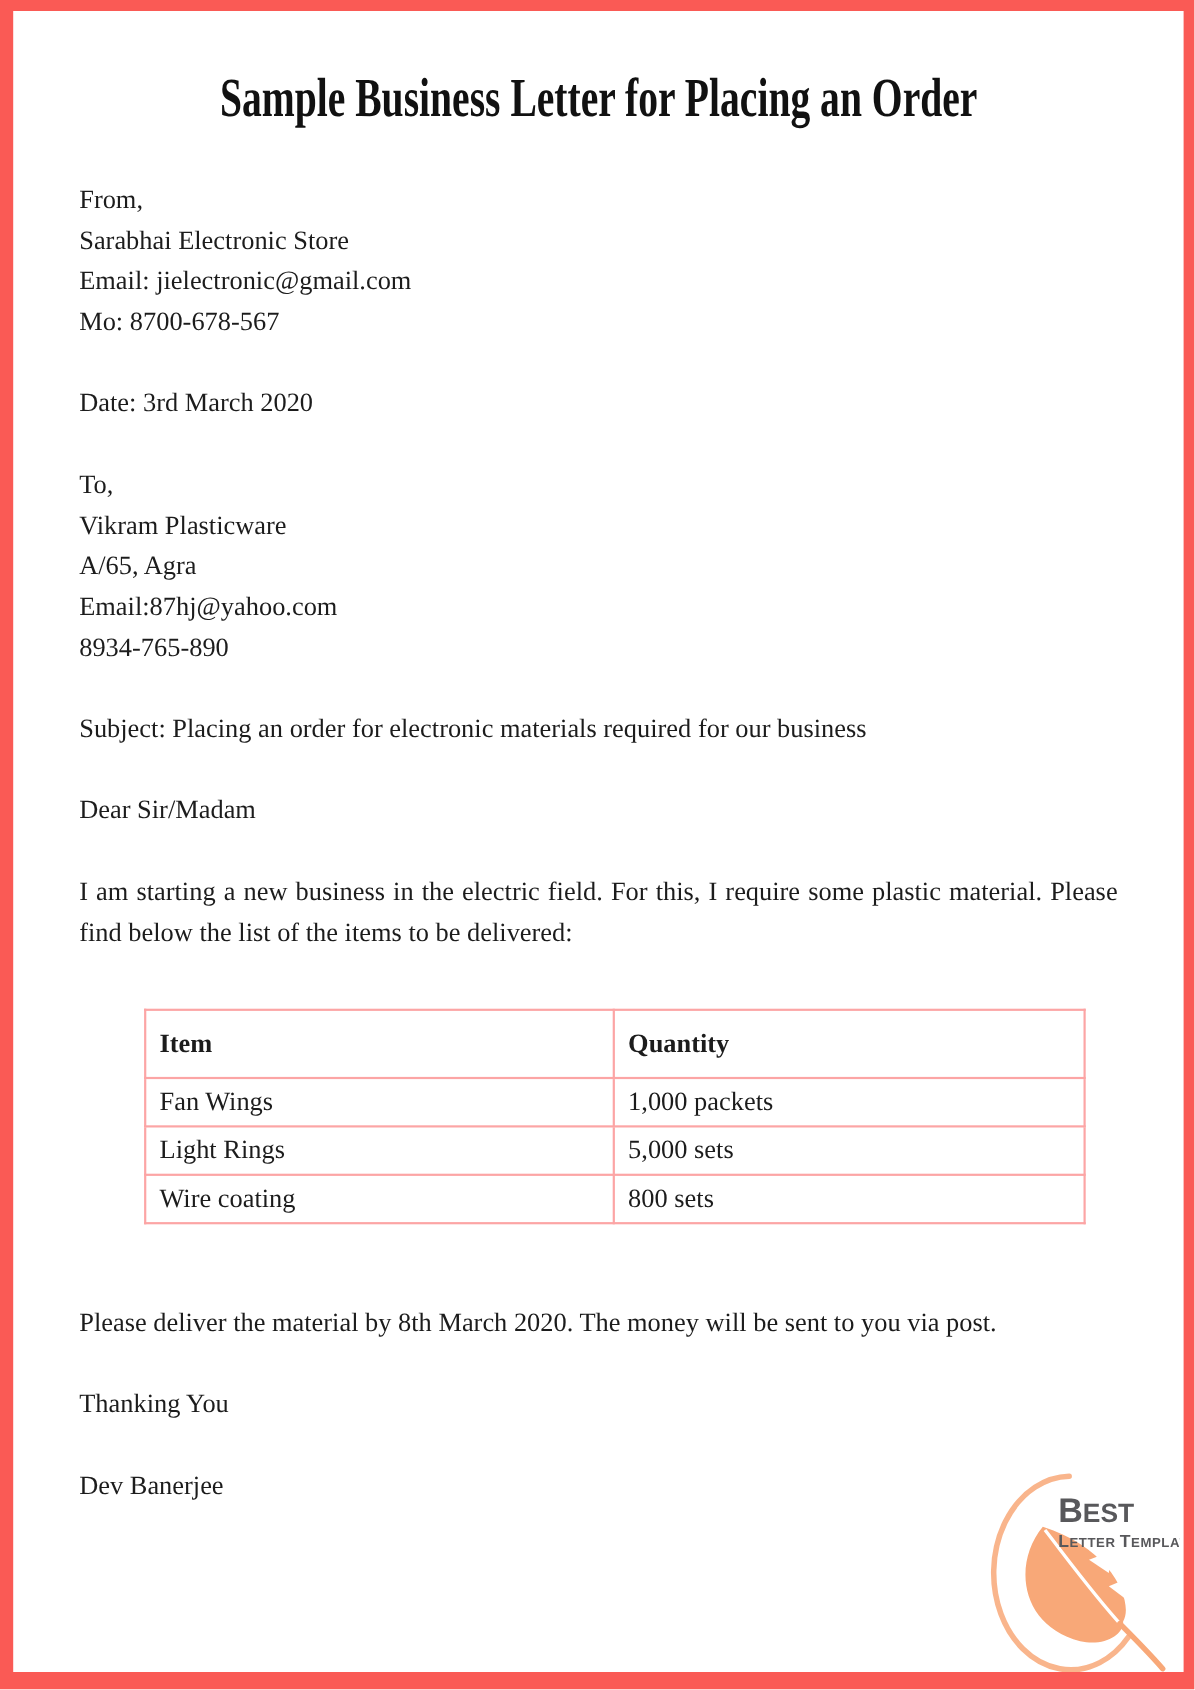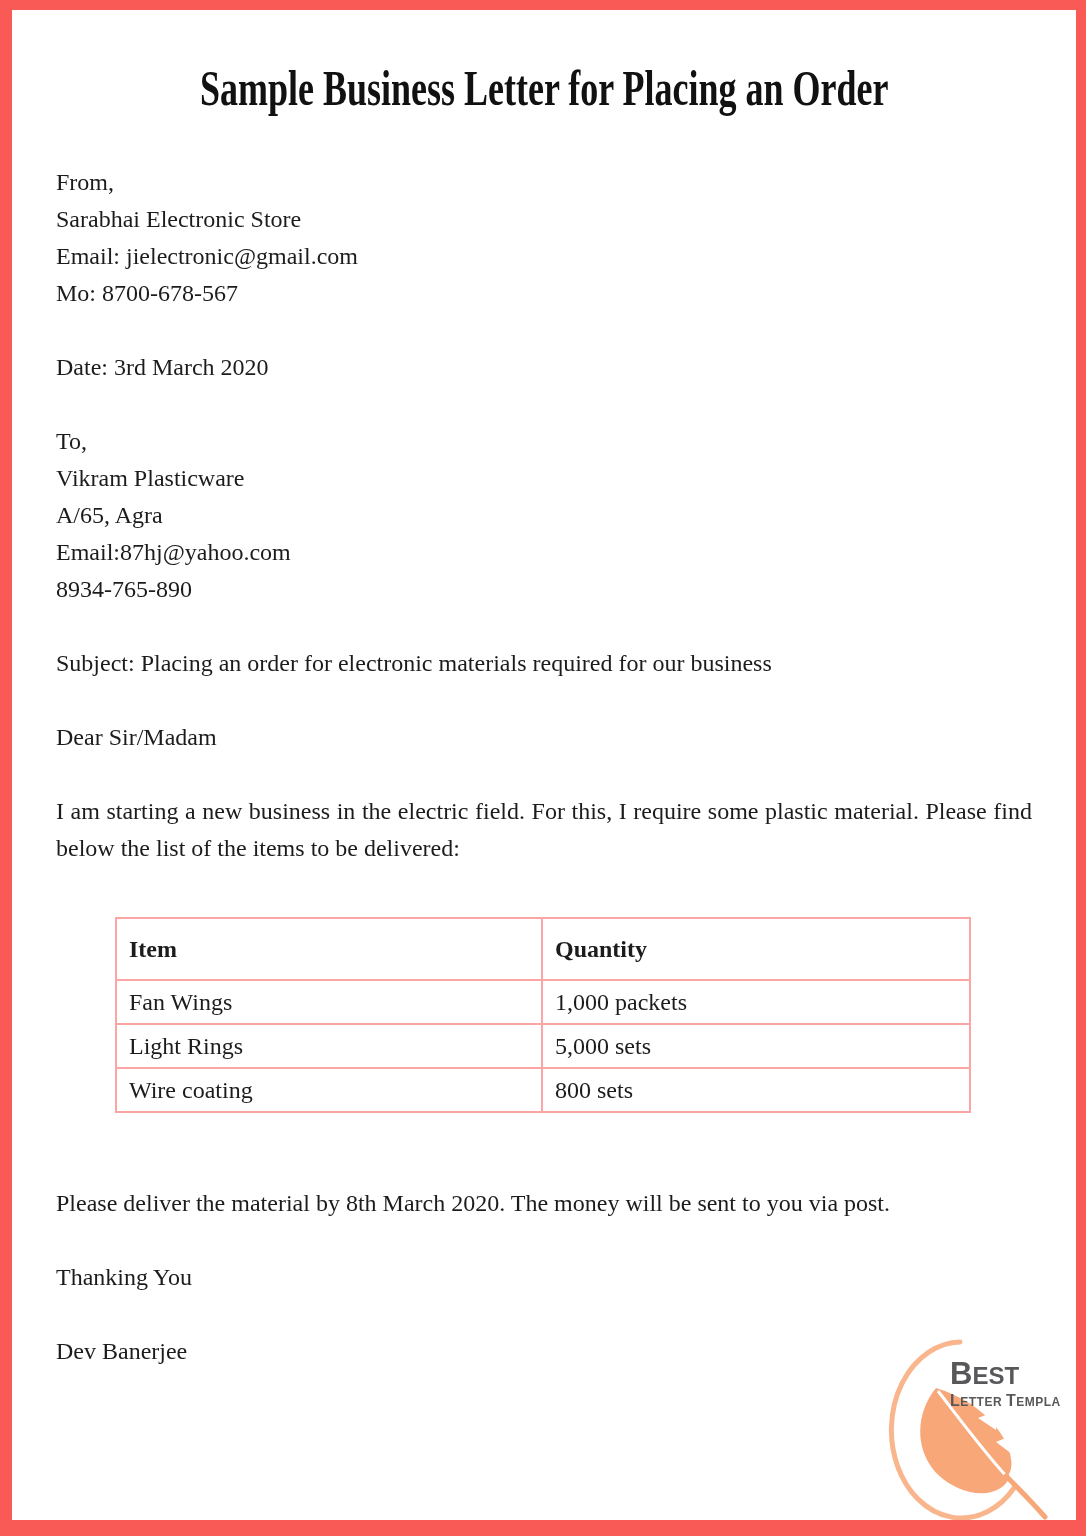--- a/index.html
+++ b/index.html
@@ -14,21 +14,21 @@
     position:relative;
     width:1086px;height:1536px;
     background:#fff;
     border-style:solid;
     border-color:var(--frame);
     border-width:10px 10px 16px 12px;
     overflow:hidden;
     font-family:"Liberation Serif","DejaVu Serif",serif;
     color:var(--ink);
   }
-  .content{padding:0 44px;}
+  .content{padding:0 60px;}
   .title-wrap{
     display:flex;justify-content:center;
     margin-top:50px;
   }
   h1.letter-title{
     margin:0;
     font-size:50px;line-height:56px;
     font-weight:bold;color:#111;
     white-space:nowrap;
     transform:scaleX(0.72);
@@ -53,21 +53,21 @@
     font-weight:normal;
   }
   table.items th{height:62px;font-weight:bold;}
   table.items td{height:44px;}
   table.items col.c1{width:426px;}
   table.items col.c2{width:428px;}
   td.qty{font-weight:bold;margin-top:40px;}
   .closing{margin-top:72px;}
   .logo{
     position:absolute;
-    right:16px;bottom:-2px;
+    right:4px;bottom:-2px;
     width:182px;height:192px;
   }
   .logo svg{display:block;width:100%;height:100%;}
   .logo .brand{
     font-family:"Liberation Sans","DejaVu Sans",sans-serif;
     font-weight:bold;
     fill:var(--logo-text);
   }
 </style>
 </head>

